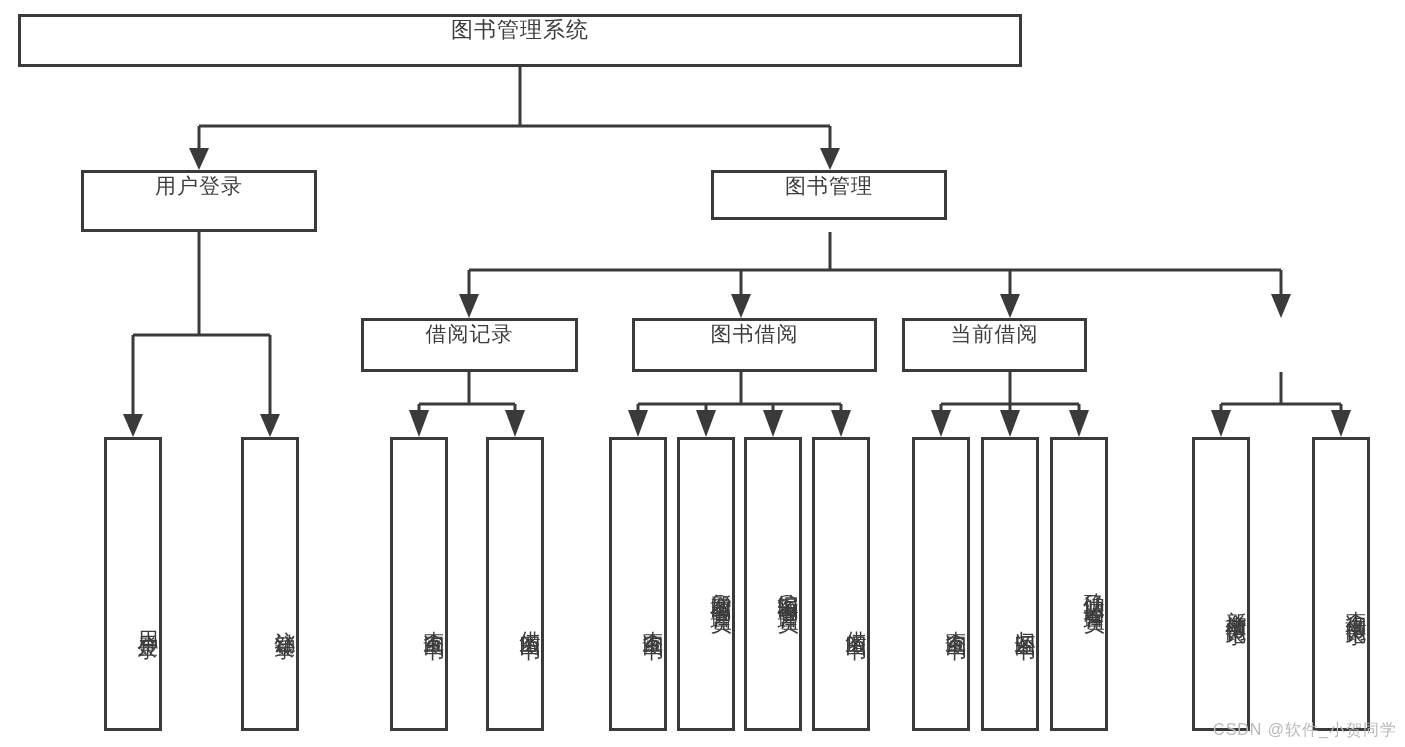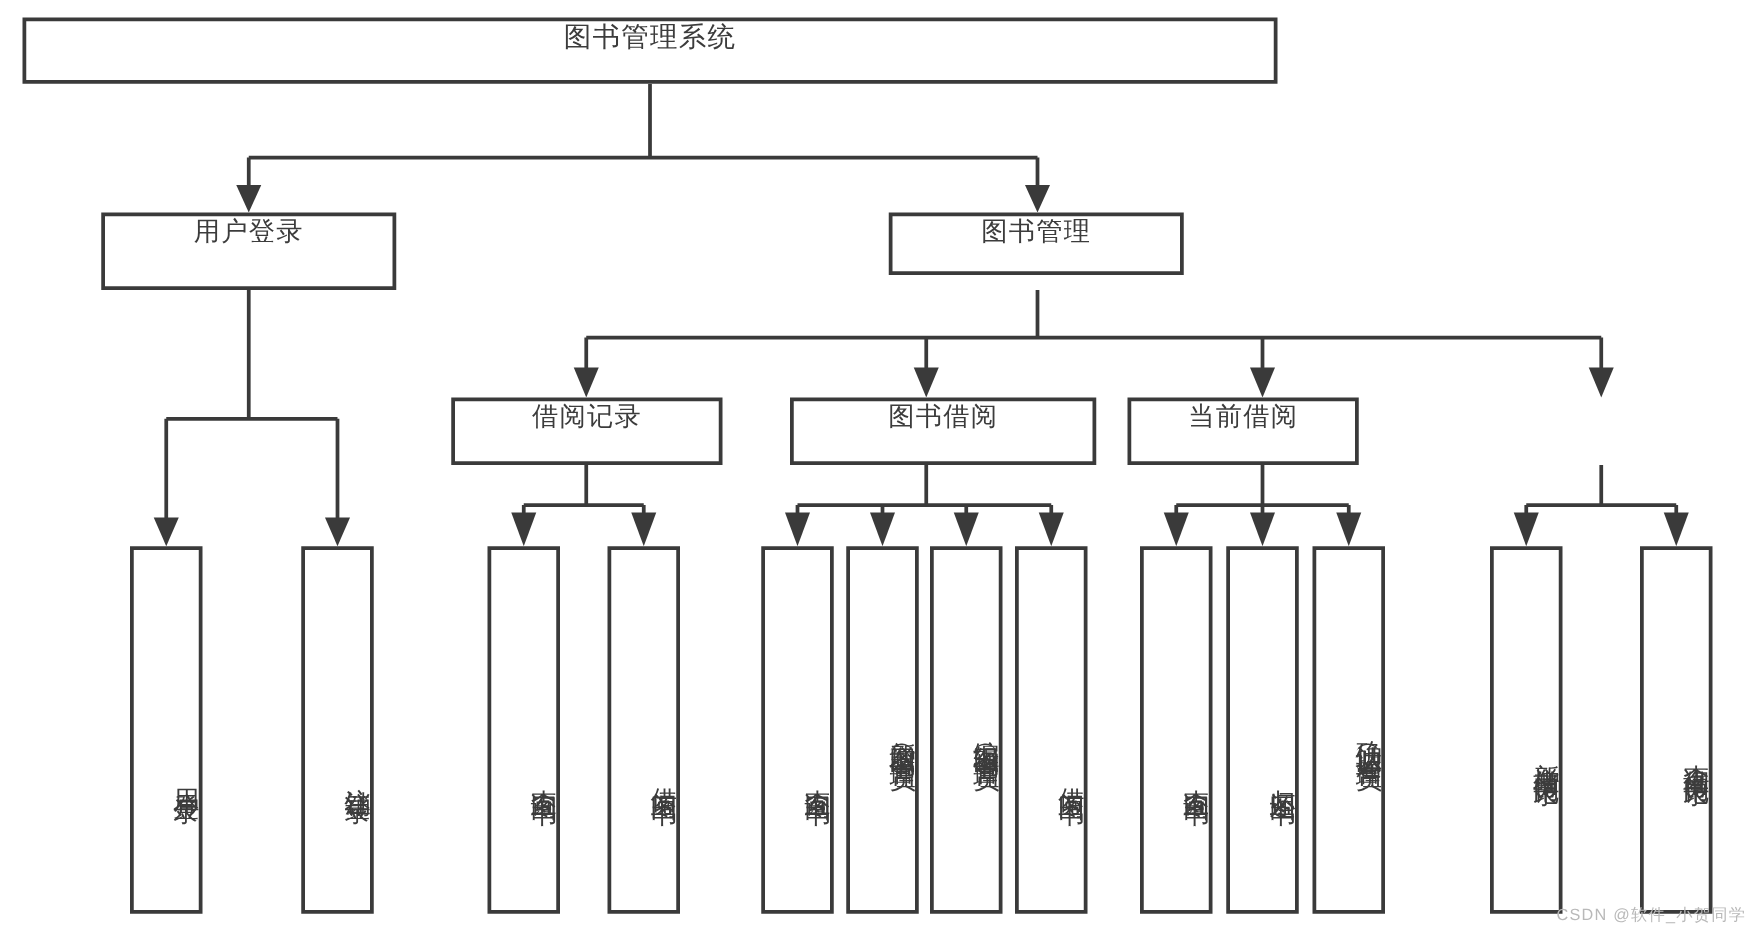--- a/index.html
+++ b/index.html
@@ -73,21 +73,21 @@
   .node.vert .vtext {
     writing-mode: vertical-rl;
     text-orientation: upright;
     display: block;
   }
   
   #watermark {
     position: absolute;
     right: 8px;
     bottom: 6px;
-    font-size: 13px;
+    font-size: 16px;
     color: #b9b9b9;
     letter-spacing: 1px;
     z-index: 5;
     white-space: nowrap;
     margin-left: 16px;
   }
 </style>
 </head>
 <body>
 

